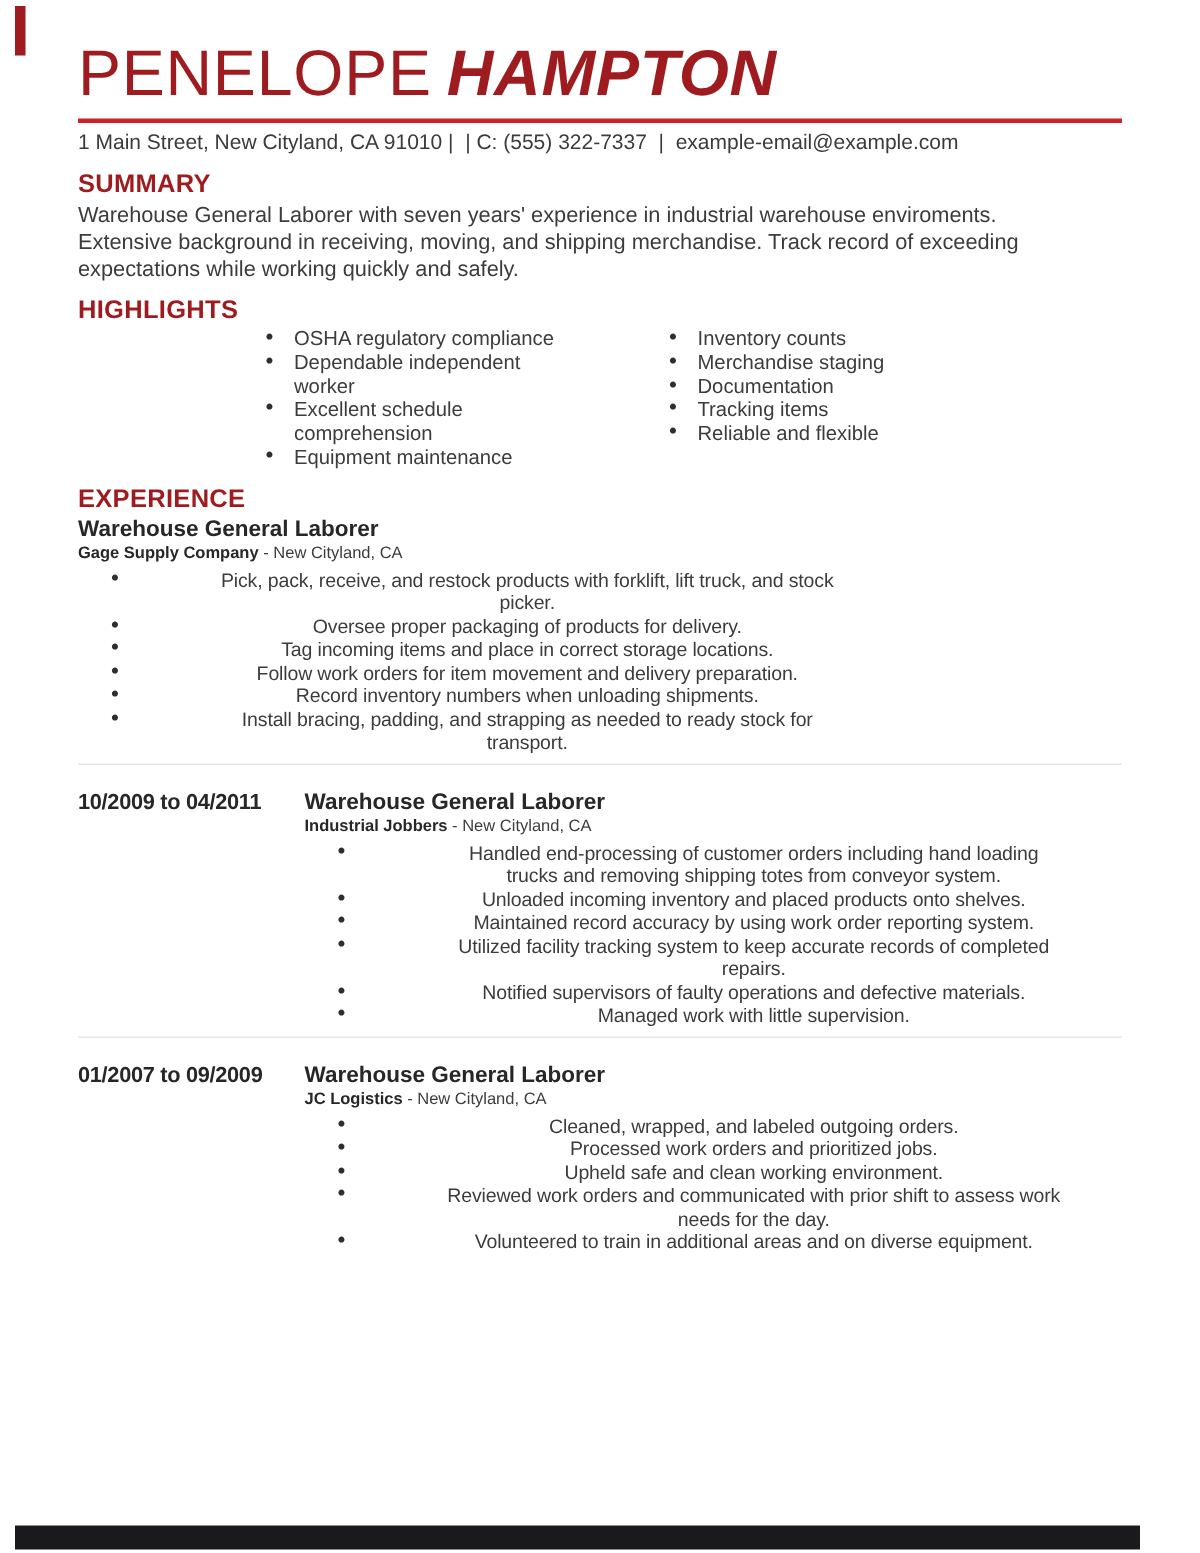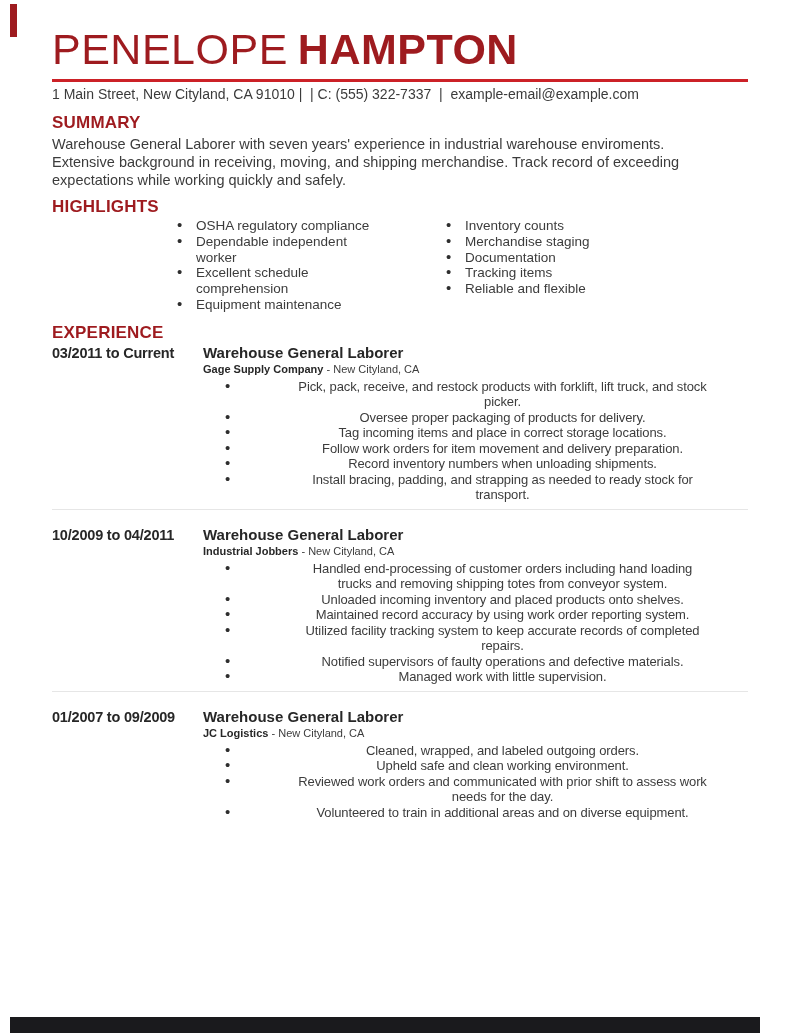--- a/index.html
+++ b/index.html
@@ -29,21 +29,21 @@
     position:absolute;left:52px;top:0;width:696px;
   }
   .name{
     margin-top:27px;
     font-size:43px;line-height:44px;
     color:var(--accent);
     letter-spacing:0.5px;
     white-space:nowrap;
   }
   .name .first{font-weight:400;margin-right:10px;}
-  .name .last{font-weight:700;}
+  .name .last{font-weight:700;font-style:italic;}
   .head-rule{
     height:3px;background:var(--rule);margin-top:8px;border:0;
   }
   .contact{
     margin-top:4px;font-size:14px;line-height:17px;color:#3b3b3b;
     white-space:pre;
   }
   .sec-heading{
     color:var(--accent);font-weight:700;font-size:17px;line-height:16px;
     letter-spacing:0.2px;
@@ -131,21 +131,20 @@
         <li>Tracking items</li>
         <li>Reliable and flexible</li>
       </ul>
     </div>
   </div>
 
   <div class="sec-experience">
     <div class="sec-heading">EXPERIENCE</div>
 
     <div class="job">
-      <div class="job-dates">03/2011 to Current</div>
       <div class="job-body">
         <div class="job-title">Warehouse General Laborer</div>
         <div class="job-company">
           <span class="co">Gage Supply Company</span><span class="loc"> - New Cityland, CA</span>
         </div>
         <ul class="job-bullets">
           <li>Pick, pack, receive, and restock products with forklift, lift truck, and stock
 picker.</li>
           <li>Oversee proper packaging of products for delivery.</li>
           <li>Tag incoming items and place in correct storage locations.</li>
@@ -179,20 +178,21 @@
 
     <div class="job">
       <div class="job-dates">01/2007 to 09/2009</div>
       <div class="job-body">
         <div class="job-title">Warehouse General Laborer</div>
         <div class="job-company">
           <span class="co">JC Logistics</span><span class="loc"> - New Cityland, CA</span>
         </div>
         <ul class="job-bullets">
           <li>Cleaned, wrapped, and labeled outgoing orders.</li>
+          <li>Processed work orders and prioritized jobs.</li>
           <li>Upheld safe and clean working environment.</li>
           <li>Reviewed work orders and communicated with prior shift to assess work
 needs for the day.</li>
           <li>Volunteered to train in additional areas and on diverse equipment.</li>
         </ul>
       </div>
     </div>
 
   </div>
 </div>

